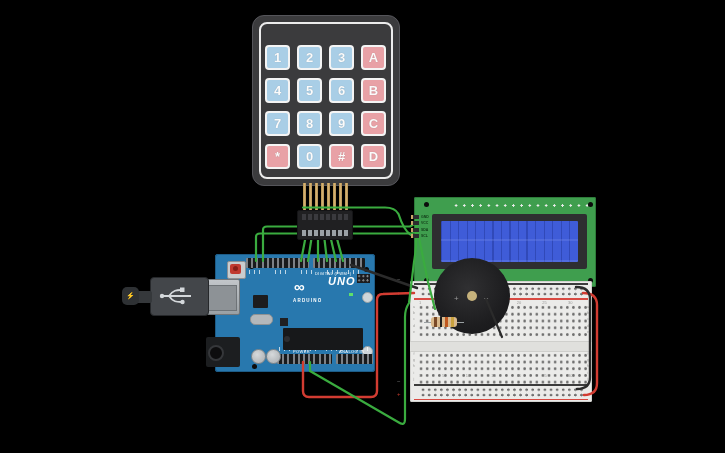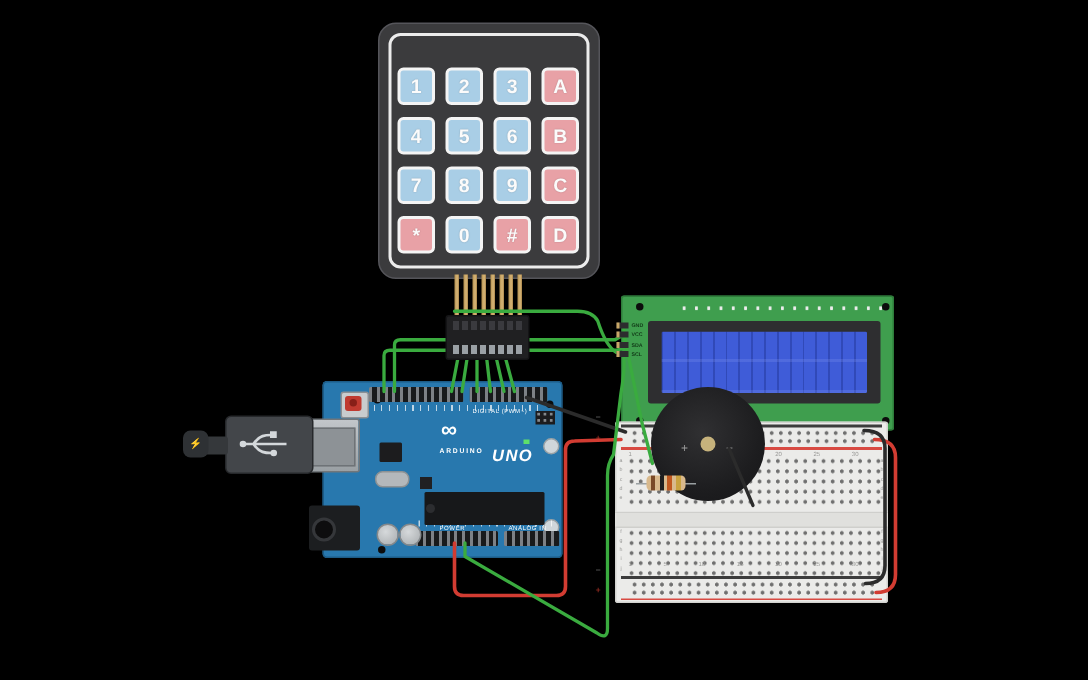--- a/index.html
+++ b/index.html
@@ -107,21 +107,21 @@
     <div class="abs tinytxt" style="left:78px;top:95px;">POWER</div>
     <div class="abs tinytxt" style="left:124px;top:95px;">ANALOG IN</div>
 
     <div class="abs" style="left:12px;top:7px;width:17px;height:16px;background:#c9ccce;border:1px solid #8c9094;border-radius:2px;">
       <div class="abs" style="left:2px;top:2px;width:11px;height:10px;background:#c03a30;border-radius:2px;">
         <div class="abs" style="left:3px;top:2px;width:5px;height:5px;border-radius:50%;background:#871f18;"></div>
       </div>
     </div>
 
     <div class="abs" id="uno-logo" style="left:79px;top:24px;">∞</div>
-    <div class="abs" id="uno-model" style="left:113px;top:44px;">UNO</div>
+    <div class="abs" id="uno-model" style="left:113px;top:21px;">UNO</div>
     <div class="abs" id="uno-brand" style="left:78px;top:44px;">ARDUINO</div>
     <div class="abs" style="left:134px;top:39px;width:4px;height:3px;background:#5ee06a;"></div>
     <div class="abs" style="left:43px;top:42px;width:3px;height:3px;border-radius:50%;background:#d8c84a;"></div>
     <div class="abs" style="left:43px;top:48px;width:3px;height:3px;border-radius:50%;background:#d8c84a;"></div>
 
     <div class="abs" style="left:38px;top:41px;width:15px;height:13px;background:#1c1c1e;border-radius:1px;"></div>
     <div class="abs" style="left:35px;top:60px;width:21px;height:9px;background:#b4b8bb;border:1px solid #8e9294;border-radius:5px;"></div>
     <div class="abs" style="left:65px;top:64px;width:8px;height:8px;background:#202022;"></div>
     <div class="abs" style="left:68px;top:74px;width:80px;height:22px;background:#17181a;border-radius:1px;">
       <div class="abs" style="left:1px;top:8px;width:6px;height:6px;border-radius:50%;background:#2c2d30;"></div>

